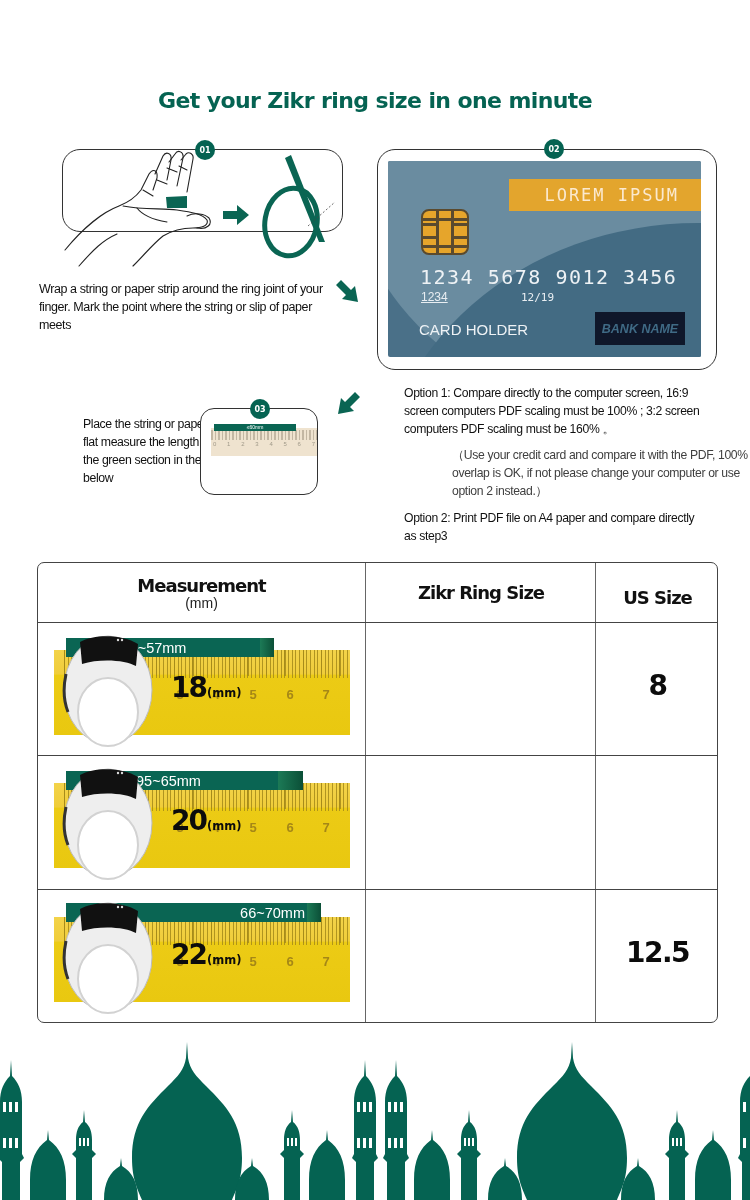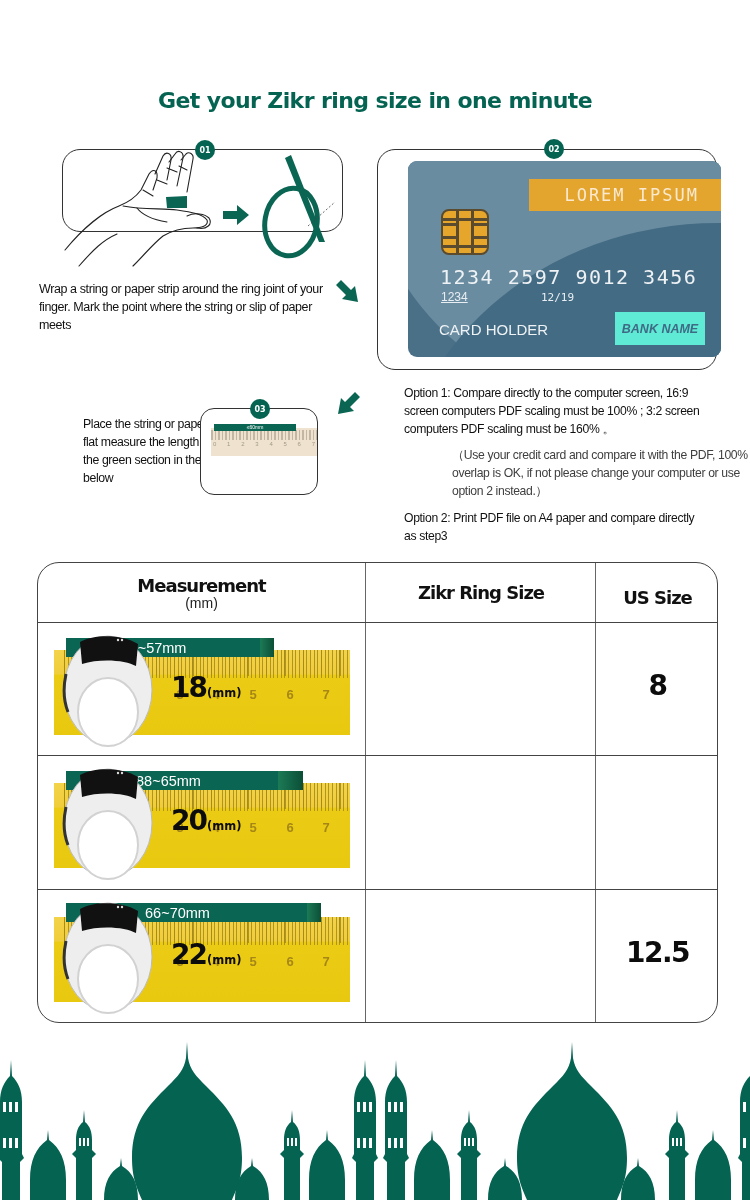--- a/index.html
+++ b/index.html
@@ -19,21 +19,21 @@
     position: absolute; width: 20px; height: 20px; border-radius: 50%; background: #056352;
     color: #fff; font-family: "DejaVu Sans", sans-serif; font-weight: bold; font-size: 8px;
     display: flex; align-items: center; justify-content: center;
   }
   .step-text { position: absolute; font-size: 12.5px; line-height: 18px; letter-spacing: -0.4px; color: #111; }
 
   .arrow { position: absolute; }
 
   
   .card {
-    position: absolute; left: 408px; top: 161px; width: 313px; height: 196px; border-radius: 9px;
+    position: absolute; left: 388px; top: 161px; width: 313px; height: 196px; border-radius: 2px;
     background: #4a7088; overflow: hidden;
   }
   .card-sheen {
     position: absolute; left: -40px; top: -260px; width: 620px; height: 520px; border-radius: 50%;
     background: #6a8ca0; transform: rotate(0deg);
   }
   .card-base {
     position: absolute; left: 20px; top: 60px; width: 560px; height: 520px; border-radius: 50%;
     background: #436b83;
   }
@@ -48,32 +48,32 @@
   }
   .card-chip i { position: absolute; background: #5a4a2e; }
   .card-number {
     position: absolute; left: 32px; top: 104px; font-family: "DejaVu Sans Mono", monospace;
     color: #eef2f5; font-size: 20px; letter-spacing: 1.5px; white-space: nowrap;
   }
   .card-small { position: absolute; color: #e9eef2; font-size: 12px; }
   .card-expiry { font-family: "DejaVu Sans Mono", monospace; font-size: 11px; }
   .card-holder { position: absolute; left: 31px; top: 160px; color: #eef2f5; font-size: 15px; }
   .card-bank {
-    position: absolute; right: 16px; top: 151px; width: 90px; height: 33px; background: #5eead4;
+    position: absolute; right: 16px; top: 151px; width: 90px; height: 33px; background: #0f172a;
     color: #3f6a85; font-weight: bold; font-style: italic; font-size: 12.5px;
     display: flex; align-items: center; justify-content: center;
   }
 
   .opt-text { position: absolute; left: 404px; font-size: 12.2px; line-height: 18px; letter-spacing: -0.35px; color: #111; }
   .opt-green { color: #404040; margin-left: 48px; }
 
   
   .table {
     position: absolute; left: 37px; top: 562px; width: 681px; height: 461px;
-    border: 1.3px solid #444; border-radius: 22px; overflow: hidden; background: #fff;
+    border: 1.3px solid #444; border-radius: 7px; overflow: hidden; background: #fff;
   }
   .th { position: absolute; top: 0; height: 59px; display: flex; flex-direction: column; align-items: center; justify-content: center; }
   .th-title { font-family: "DejaVu Sans", sans-serif; font-weight: bold; font-size: 18px; letter-spacing: -1px; color: #111; }
   .th-sub { font-size: 14px; color: #222; margin-top: -1px; }
   .vline { position: absolute; top: 0; bottom: 0; width: 1.3px; background: #666; }
   .hline { position: absolute; left: 0; right: 0; height: 1.3px; background: #444; }
 
   .row { position: absolute; left: 0; width: 681px; height: 134px; }
   .ruler {
     position: absolute; left: 16px; top: 27px; width: 296px; height: 85px;
@@ -159,21 +159,21 @@
   <div class="card-chip">
     <i style="left:13px;top:0;width:2.5px;height:100%;"></i>
     <i style="left:28px;top:0;width:2.5px;height:100%;"></i>
     <i style="left:0;top:12px;width:14px;height:2.5px;"></i>
     <i style="left:0;top:25px;width:14px;height:2.5px;"></i>
     <i style="left:29px;top:12px;width:18px;height:2.5px;"></i>
     <i style="left:29px;top:25px;width:18px;height:2.5px;"></i>
     <i style="left:0;top:34px;width:100%;height:2.5px;"></i>
     <i style="left:0;top:7px;width:100%;height:2.5px;"></i>
   </div>
-  <div class="card-number">1234 2597 9012 3456</div>
+  <div class="card-number">1234 5678 9012 3456</div>
   <div class="card-small" style="left:33px;top:129px;text-decoration:underline;">1234</div>
   <div class="card-small card-expiry" style="left:133px;top:130px;">12/19</div>
   <div class="card-holder">CARD HOLDER</div>
   <div class="card-bank">BANK NAME</div>
 </div>
 
 <svg class="arrow" width="28" height="28" viewBox="0 0 28 28" style="left:334px;top:390px;">
   <path d="M26 7 L21 2 L11 12 L7 8 L4 24 L20 21 L16 17 Z" fill="#0a6553"></path>
 </svg>
 
@@ -255,21 +255,21 @@
       <span class="ruler-num" style="left:45px;">1</span>
       <span class="ruler-num" style="left:82px;">2</span>
       <span class="ruler-num" style="left:119px;">3</span>
       <span class="ruler-num" style="left:155px;">4</span>
       <span class="ruler-num" style="left:192px;">5</span>
       <span class="ruler-num" style="left:229px;">6</span>
       <span class="ruler-num" style="left:265px;">7</span>
     </div>
     <div class="mm-bar" style="top:15px;width:237px;">
       <div class="tail" style="width:25px;"></div>
-      <span>88~65mm</span>
+      <span>95~65mm</span>
     </div>
     <svg class="ring" viewBox="0 0 96 116">
       <ellipse cx="48" cy="58" rx="44" ry="54" fill="#eeeeee" stroke="#bbb" stroke-width="1"></ellipse>
       <path d="M20 10 C34 2 62 2 78 12 L76 34 C66 28 40 26 22 32 Z" fill="#111"></path>
       <circle cx="58" cy="8" r="1.2" fill="#ddd"></circle>
         <circle cx="62" cy="8" r="1.2" fill="#ddd"></circle>
       <ellipse cx="48" cy="80" rx="30" ry="34" fill="#fff" stroke="#d2d2d2" stroke-width="2"></ellipse>
       <path d="M6 42 C3 56 4 70 8 80" stroke="#333" stroke-width="3" fill="none"></path>
     </svg>
     <div class="ring-size">
@@ -282,21 +282,21 @@
       <div class="ruler-ticks"></div>
       <div class="ruler-ticks tall" style="left:10px;"></div>
       <span class="ruler-num" style="left:45px;">1</span>
       <span class="ruler-num" style="left:82px;">2</span>
       <span class="ruler-num" style="left:119px;">3</span>
       <span class="ruler-num" style="left:155px;">4</span>
       <span class="ruler-num" style="left:192px;">5</span>
       <span class="ruler-num" style="left:229px;">6</span>
       <span class="ruler-num" style="left:265px;">7</span>
     </div>
-    <div class="mm-bar" style="top:13px;width:255px;">
+    <div class="mm-bar" style="top:13px;width:255px;justify-content:flex-end;">
       <div class="tail" style="width:14px;"></div>
       <span>66~70mm</span>
     </div>
     <svg class="ring" viewBox="0 0 96 116">
       <ellipse cx="48" cy="58" rx="44" ry="54" fill="#eeeeee" stroke="#bbb" stroke-width="1"></ellipse>
       <path d="M20 10 C34 2 62 2 78 12 L76 34 C66 28 40 26 22 32 Z" fill="#111"></path>
       <circle cx="58" cy="8" r="1.2" fill="#ddd"></circle>
         <circle cx="62" cy="8" r="1.2" fill="#ddd"></circle>
       <ellipse cx="48" cy="80" rx="30" ry="34" fill="#fff" stroke="#d2d2d2" stroke-width="2"></ellipse>
       <path d="M6 42 C3 56 4 70 8 80" stroke="#333" stroke-width="3" fill="none"></path>

